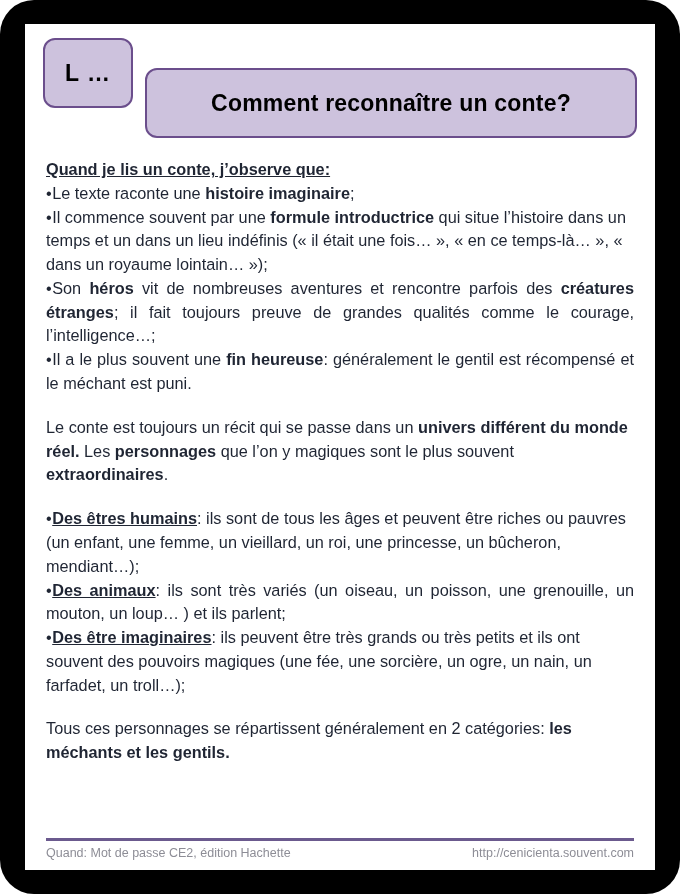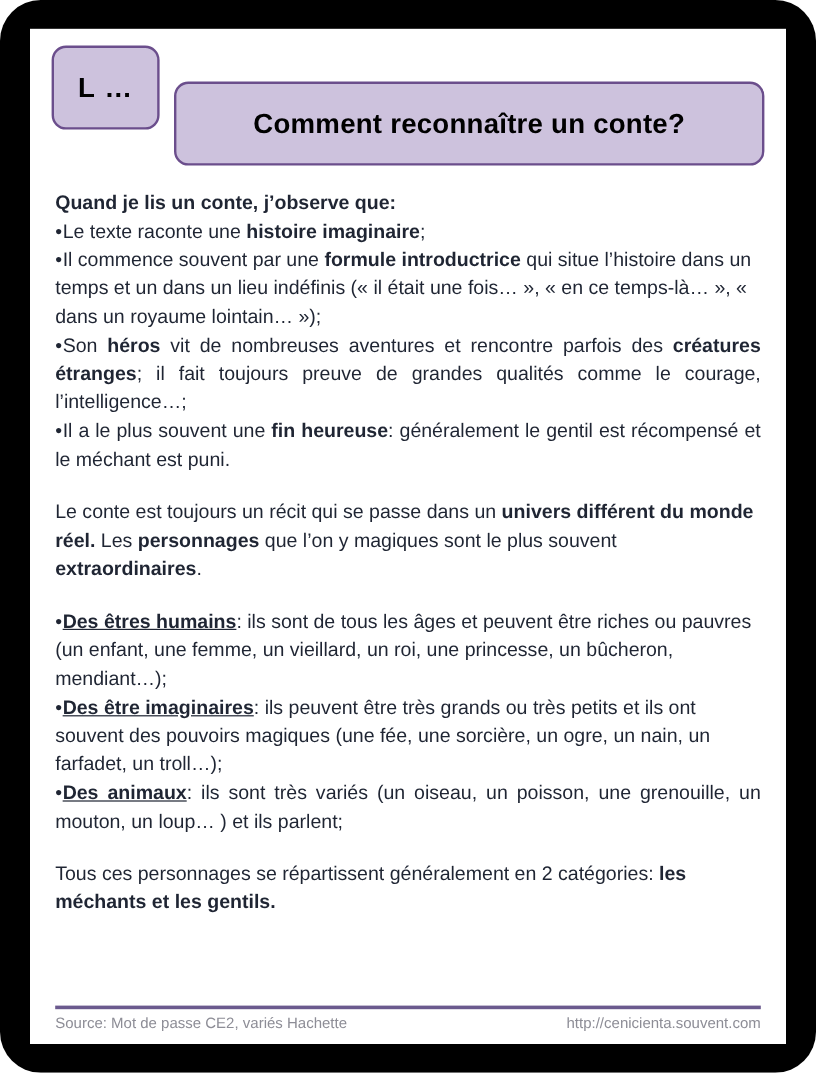--- a/index.html
+++ b/index.html
@@ -77,20 +77,21 @@
   }
   .block.justified {
     text-align: justify;
     text-justify: inter-word;
   }
   .spacer {
     height: 20px;
   }
   .section-heading {
     font-weight: bold;
+    text-decoration: underline;
     display: block;
   }
   .bullet::before {
     content: "\2022";
     margin-right: 0.5px;
   }
   b { font-weight: bold; }
   .bu {
     font-weight: bold;
     text-decoration: underline;
@@ -132,33 +133,33 @@
       <p class="block justified"><span class="bullet"><span>Son </span><b>héros</b><span> vit de nombreuses aventures et rencontre parfois des </span><b>créatures étranges</b><span>; il fait toujours preuve de grandes qualités comme le courage, l’intelligence…;</span></span><br><span class="bullet"><span>Il a le plus souvent une </span><b>fin heureuse</b><span>: généralement le gentil est récompensé et le méchant est puni.</span></span></p>
 
       <div class="spacer"></div>
 
       <p class="block"><span>Le conte est toujours un récit qui se passe dans un </span><b>univers différent du monde réel.</b><span> Les </span><b>personnages</b><span> que l’on y magiques sont le plus souvent </span><b>extraordinaires</b><span>.</span></p>
 
       <div class="spacer"></div>
 
       <p class="block"><span class="bullet"><span class="bu">Des êtres humains</span><span>: ils sont de tous les âges et peuvent être riches ou pauvres (un enfant, une femme, un vieillard, un roi, une princesse, un bûcheron, mendiant…);</span></span></p>
 
+      <p class="block justified"><span class="bullet"><span class="bu">Des animaux</span><span>: ils sont très variés (un oiseau, un poisson, une grenouille, un mouton, un loup… ) et ils parlent;</span></span></p>
+
       <p class="block"><span class="bullet"><span class="bu">Des être imaginaires</span><span>: ils peuvent être très grands ou très petits et ils ont souvent des pouvoirs magiques (une fée, une sorcière, un ogre, un nain, un farfadet, un troll…);</span></span></p>
-
-      <p class="block justified"><span class="bullet"><span class="bu">Des animaux</span><span>: ils sont très variés (un oiseau, un poisson, une grenouille, un mouton, un loup… ) et ils parlent;</span></span></p>
 
 
       <div class="spacer"></div>
 
       <p class="block"><span>Tous ces personnages se répartissent généralement en 2 catégories: </span><b>les méchants et les gentils.</b></p>
 
     </div>
 
     <div id="lesson-footer">
       <div id="footer-rule"></div>
       <div id="footer-text-row">
-        <span>Source: Mot de passe CE2, variés Hachette</span>
+        <span>Quand: Mot de passe CE2, édition Hachette</span>
         <span>http://cenicienta.souvent.com</span>
       </div>
     </div>
 
   </div>
 </div>
 
 </body></html>

